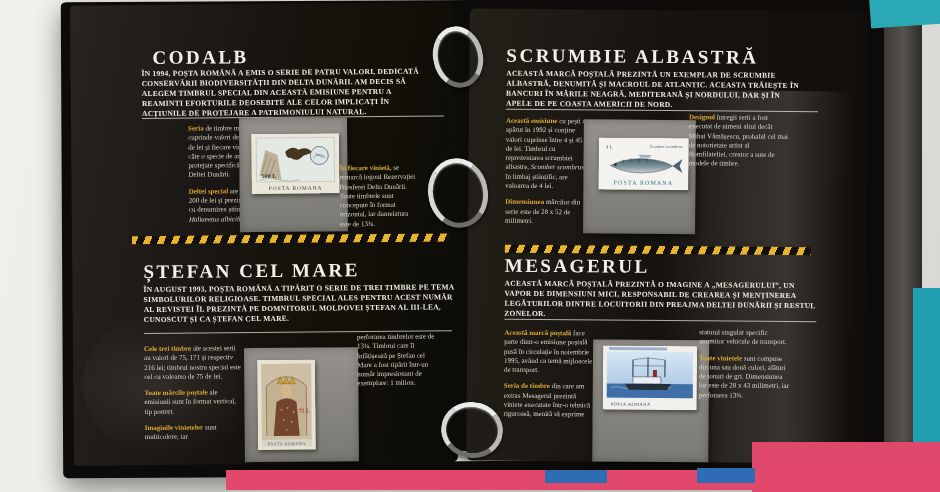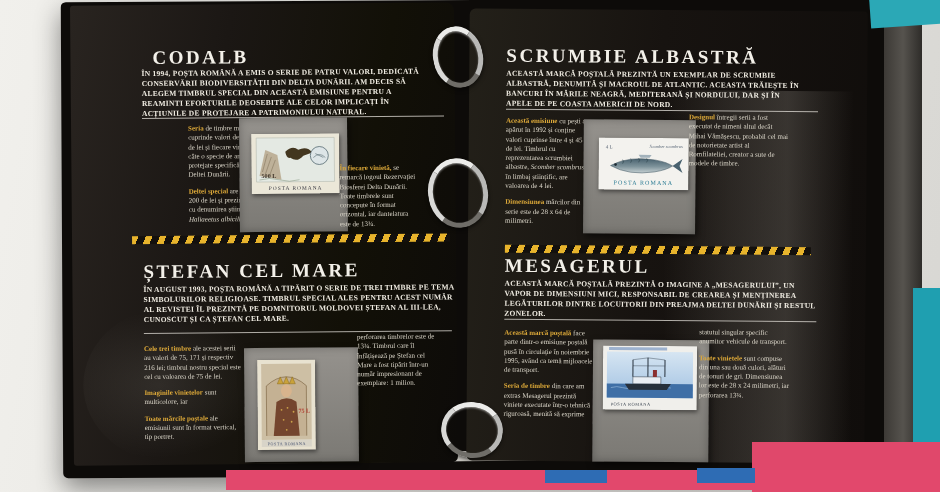--- a/index.html
+++ b/index.html
@@ -89,22 +89,22 @@
     </div>
 
     <div class="tape" style="left:60px;top:231px;width:318px;"></div>
 
     <div class="title" style="left:71px;top:256px;">ȘTEFAN CEL MARE</div>
     <div class="intro" style="left:71px;top:280px;width:314px;">ÎN AUGUST 1993, POȘTA ROMÂNĂ A TIPĂRIT O SERIE DE TREI TIMBRE PE TEMA SIMBOLURILOR RELIGIOASE. TIMBRUL SPECIAL ALES PENTRU ACEST NUMĂR AL REVISTEI ÎL PREZINTĂ PE DOMNITORUL MOLDOVEI ȘTEFAN AL III-LEA, CUNOSCUT ȘI CA ȘTEFAN CEL MARE.</div>
     <div class="rule" style="left:71px;top:328px;width:308px;"></div>
 
     <div class="col" style="left:71px;top:340px;width:98px;">
       <p><span class="lead">Cele trei timbre</span><span> ale acestei serii au valori de 75, 171 și respectiv 216 lei; timbrul nostru special este cel cu valoarea de 75 de lei.</span></p>
+      <p><span class="lead">Toate mărcile poștale</span><span> ale emisiunii sunt în format vertical, tip portret.</span></p>
       <p><span class="lead">Imaginile vinietelor</span><span> sunt multicolore, iar</span></p>
-      <p><span class="lead">Toate mărcile poștale</span><span> ale emisiunii sunt în format vertical, tip portret.</span></p>
     </div>
 
     <div class="mount" style="left:171px;top:344px;width:114px;height:114px;"></div>
     <div class="stamp" style="left:184px;top:356px;width:58px;height:90px;">
       <svg width="58" height="90" viewBox="0 0 58 90">
         <rect width="58" height="90" fill="#e8e2d0"></rect>
         <rect x="4" y="4" width="50" height="76" fill="#cdbfa4"></rect>
         <path d="M9,76 L9,26 Q29,8 49,26 L49,76" fill="#c4b193" stroke="#8a7352" stroke-width=".8"></path>
         <path d="M20,24 l3,-7 3,7 3,-7 3,7 3,-7 3,7 z" fill="#c9a23a" stroke="#8a6b20" stroke-width=".5"></path>
         <ellipse cx="29" cy="31" rx="5.5" ry="6.5" fill="#d8b48d"></ellipse>
@@ -130,21 +130,21 @@
 
   <div class="page page-right">
     <div class="glare glare-r"></div>
 
     <div class="title" style="left:37px;top:36px;">SCRUMBIE ALBASTRĂ</div>
     <div class="intro" style="left:37px;top:60px;width:300px;">ACEASTĂ MARCĂ POȘTALĂ PREZINTĂ UN EXEMPLAR DE SCRUMBIE ALBASTRĂ, DENUMITĂ ȘI MACROUL DE ATLANTIC. ACEASTA TRĂIEȘTE ÎN BANCURI ÎN MĂRILE NEAGRĂ, MEDITERANĂ ȘI NORDULUI, DAR ȘI ÎN APELE DE PE COASTA AMERICII DE NORD.</div>
     <div class="rule" style="left:37px;top:100px;width:312px;"></div>
 
     <div class="col" style="left:37px;top:108px;width:80px;">
       <p><span class="lead">Această emisiune</span><span> cu pești a apărut în 1992 și conține valori cuprinse între 4 și 45 de lei. Timbrul cu reprezentarea scrumbiei albastre, </span><em>Scomber scombrus</em><span> în limbaj științific, are valoarea de 4 lei.</span></p>
-      <p><span class="lead">Dimensiunea</span><span> mărcilor din serie este de 28 x 64 de milimetri.</span></p>
+      <p><span class="lead">Dimensiunea</span><span> mărcilor din serie este de 28 x 52 de milimetri.</span></p>
     </div>
 
     <div class="mount" style="left:115px;top:110px;width:112px;height:114px;"></div>
     <div class="stamp" style="left:130px;top:128px;width:90px;height:52px;">
       <svg width="90" height="52" viewBox="0 0 90 52">
         <defs>
           <linearGradient id="fg" x1="0" y1="0" x2="0" y2="1">
             <stop offset="0" stop-color="#48616e"></stop>
               <stop offset=".55" stop-color="#7e939b"></stop>
               <stop offset="1" stop-color="#c6d0d2"></stop>
@@ -199,21 +199,21 @@
           <line x1="45" y1="12" x2="45" y2="31" stroke="#26303c" stroke-width="1"></line>
           <line x1="62" y1="14" x2="62" y2="31" stroke="#26303c" stroke-width="1"></line>
           <path d="M30,14 L45,12 L62,14 M30,20 L62,20" stroke="#26303c" stroke-width=".4" fill="none"></path>
         </g>
         <text x="8" y="60" font-size="4.4" letter-spacing=".5" fill="#3a4450">POSTA ROMANA</text>
       </svg>
     </div>
 
     <div class="col" style="left:232px;top:318px;width:92px;">
       <p><span>statutul singular specific anumitor vehicule de transport.</span></p>
-      <p><span class="lead">Toate vinietele</span><span> sunt compuse din una sau două culori, alături de tonuri de gri. Dimensiunea lor este de 28 x 24 milimetri, iar perforarea 13¾.</span></p>
+      <p><span class="lead">Toate vinietele</span><span> sunt compuse din una sau două culori, alături de tonuri de gri. Dimensiunea lor este de 28 x 43 milimetri, iar perforarea 13¾.</span></p>
     </div>
   </div>
 
   <div class="ring ring1"></div>
   <div class="ring ring2"></div>
   <div class="ring ring3"></div>
 
   <div class="edge-right"></div>
   <div class="cover-teal-top"></div>
   <div class="cover-teal-right"></div>

